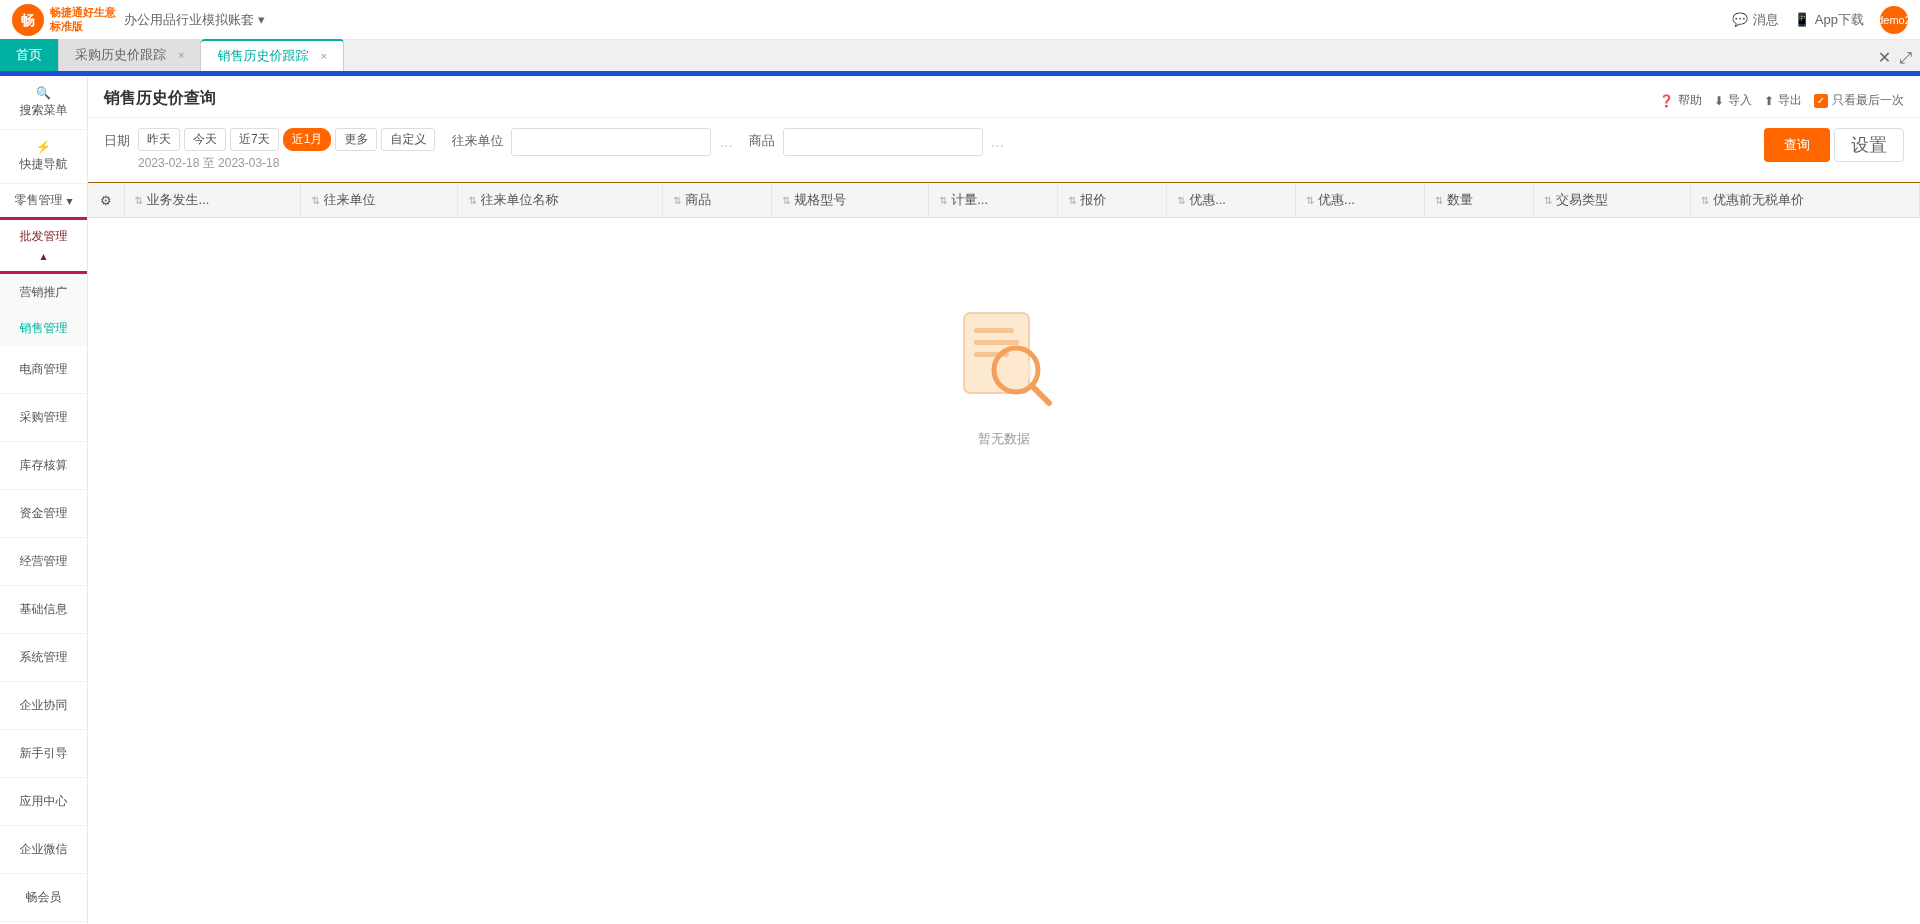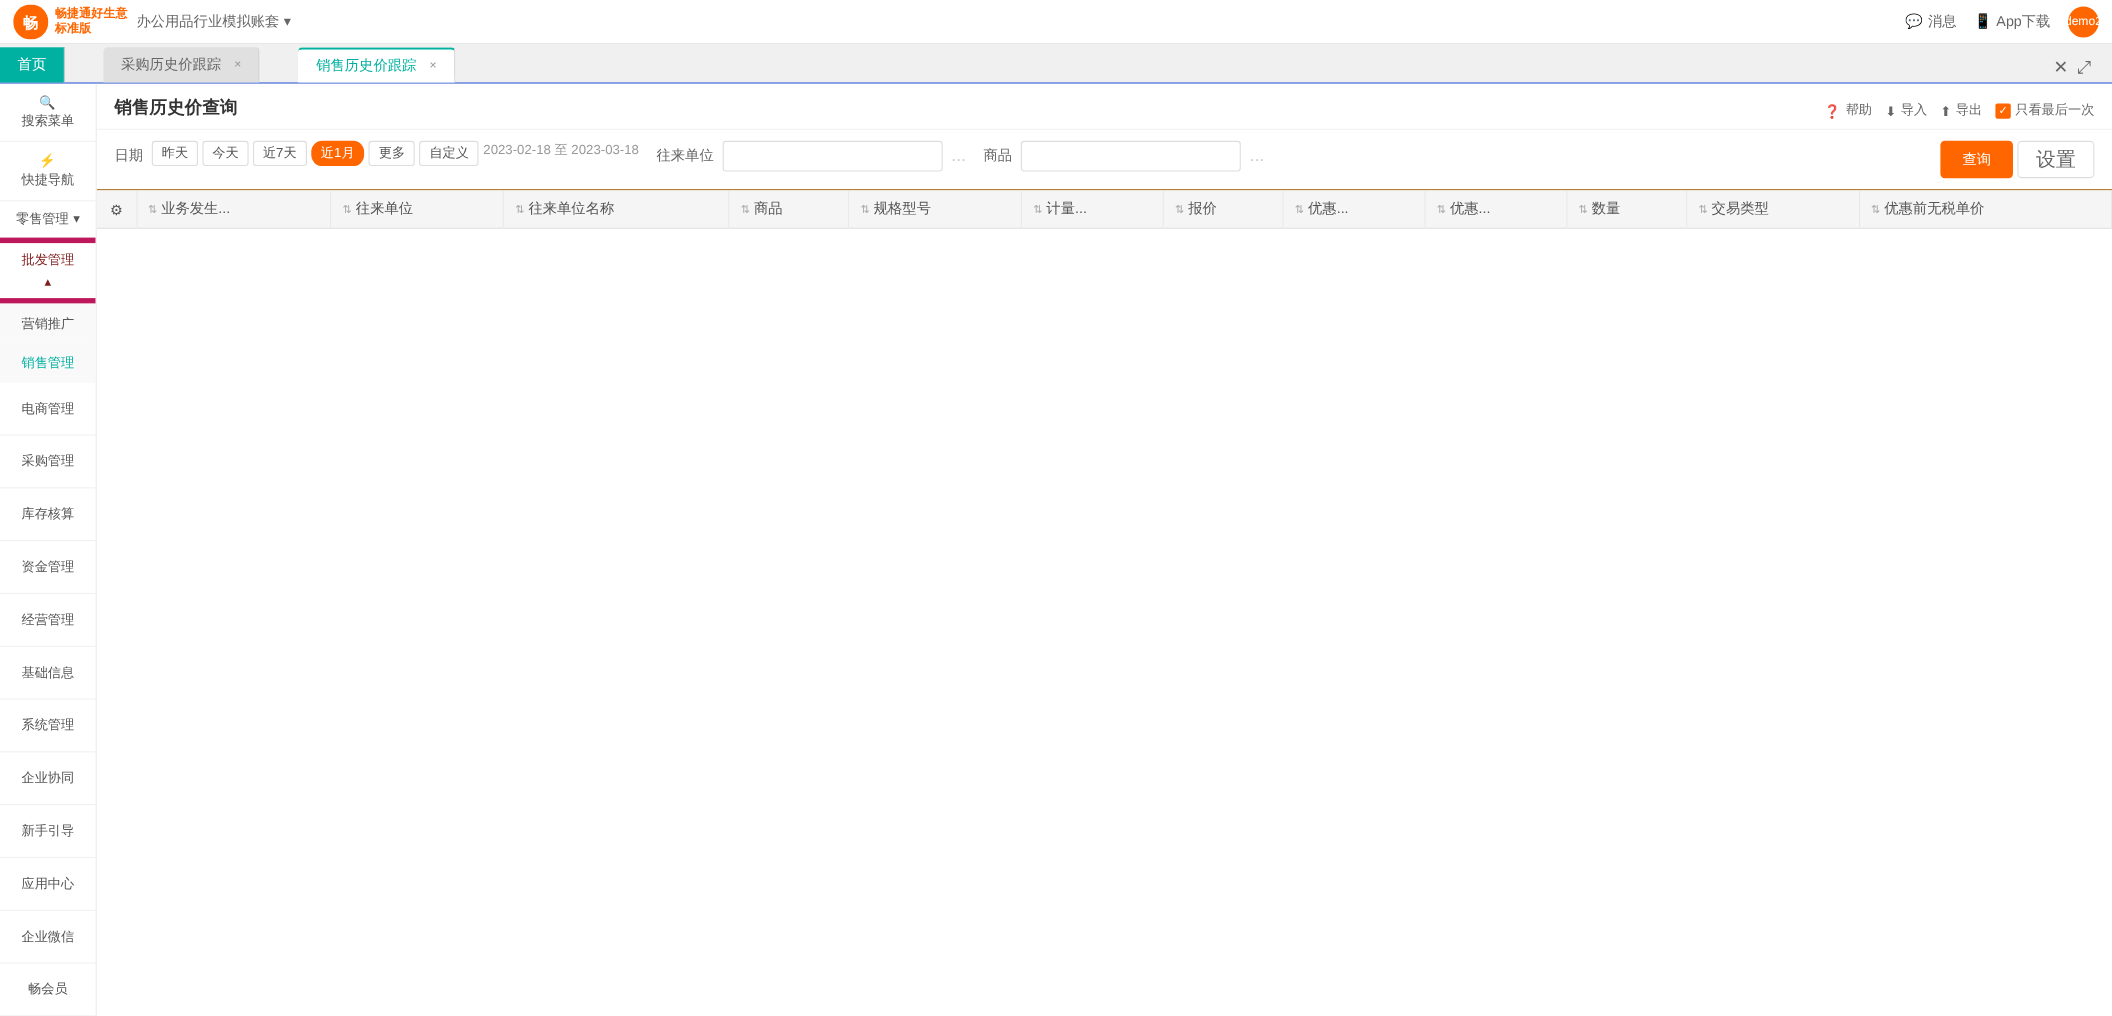--- a/index.html
+++ b/index.html
@@ -68,24 +68,23 @@
       color: #fff;
       font-size: 11px;
     }
 
     
     .tab-bar {
       height: 36px;
       background: #f0f0f0;
       display: flex;
       align-items: flex-end;
-      padding: 0 11px 0 0;
+      padding: 0 0 0 0;
       flex-shrink: 0;
-      border-bottom: 1px solid #1d4ed8;
-      gap: 35px;
+      border-bottom: 5px solid #1d4ed8;
     }
     .tab {
       height: 32px;
       display: flex;
       align-items: center;
       padding: 0 16px;
       cursor: pointer;
       font-size: 13px;
       color: #666;
       background: #e0e0e0;
@@ -160,21 +159,21 @@
       margin-top: 2px;
     }
     .sidebar-section {
       display: flex;
       align-items: center;
       justify-content: center;
       padding: 8px 0;
       cursor: pointer;
       font-size: 12px;
       color: #555;
-      border-bottom: 5px solid #be185d;
+      border-bottom: 3px solid #be185d;
       text-align: center;
       gap: 4px;
       min-height: 36px;
     }
     .sidebar-section.expanded { color: #7f1d1d; flex-direction: column; }
 
     .sidebar-sub-item {
       display: flex;
       align-items: center;
       justify-content: center;
@@ -254,21 +253,21 @@
       gap: 8px;
     }
     .filter-label {
       font-size: 13px;
       color: #666;
       white-space: nowrap;
       padding-top: 4px;
     }
     .filter-date-btns {
       display: flex;
-      flex-direction: row;
+      flex-direction: column;
       gap: 4px;
     }
     .date-btns-row {
       display: flex;
       gap: 4px;
     }
     .date-btn {
       padding: 2px 8px;
       border: 1px solid #ddd;
       border-radius: 3px;
@@ -619,15 +618,30 @@
             <th>
               <span class="sort-icon">⇅</span>
               <span>优惠前无税单价</span>
             </th>
           </tr>
         </thead>
         <tbody>
         </tbody>
       </table>
 
+      <div class="empty-state">
+
+        <svg class="empty-icon" viewBox="0 0 120 120" xmlns="http://www.w3.org/2000/svg">
+
+          <rect x="20" y="15" width="65" height="80" rx="6" fill="#fde8d0" stroke="#f5c497" stroke-width="1.5"></rect>
+          <rect x="30" y="30" width="40" height="5" rx="2" fill="#f5c497"></rect>
+          <rect x="30" y="42" width="45" height="5" rx="2" fill="#f5c497"></rect>
+          <rect x="30" y="54" width="35" height="5" rx="2" fill="#f5c497"></rect>
+
+          <circle cx="72" cy="72" r="22" fill="none" stroke="#f5a05a" stroke-width="5"></circle>
+          <circle cx="72" cy="72" r="16" fill="#ffe8d0" opacity="0.7"></circle>
+          <line x1="88" y1="88" x2="105" y2="105" stroke="#f5a05a" stroke-width="6" stroke-linecap="round"></line>
+        </svg>
+        <div class="empty-text">暂无数据</div>
+      </div>
     </div>
   </div>
 </div>
 
 </body></html>

